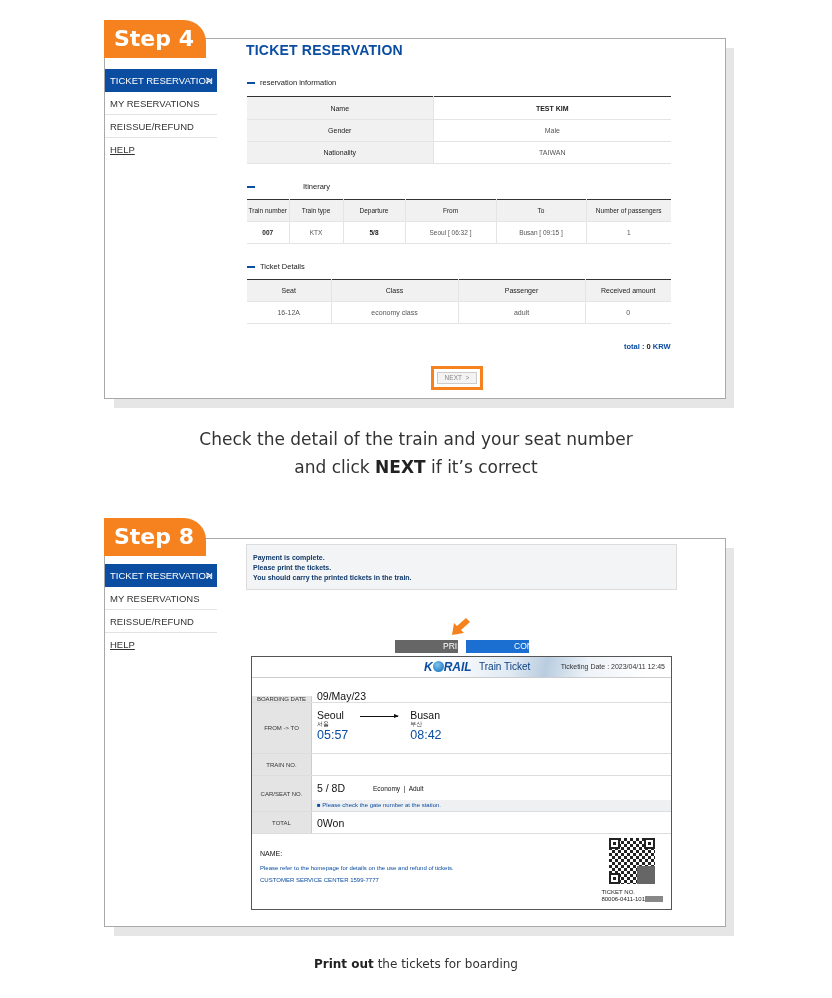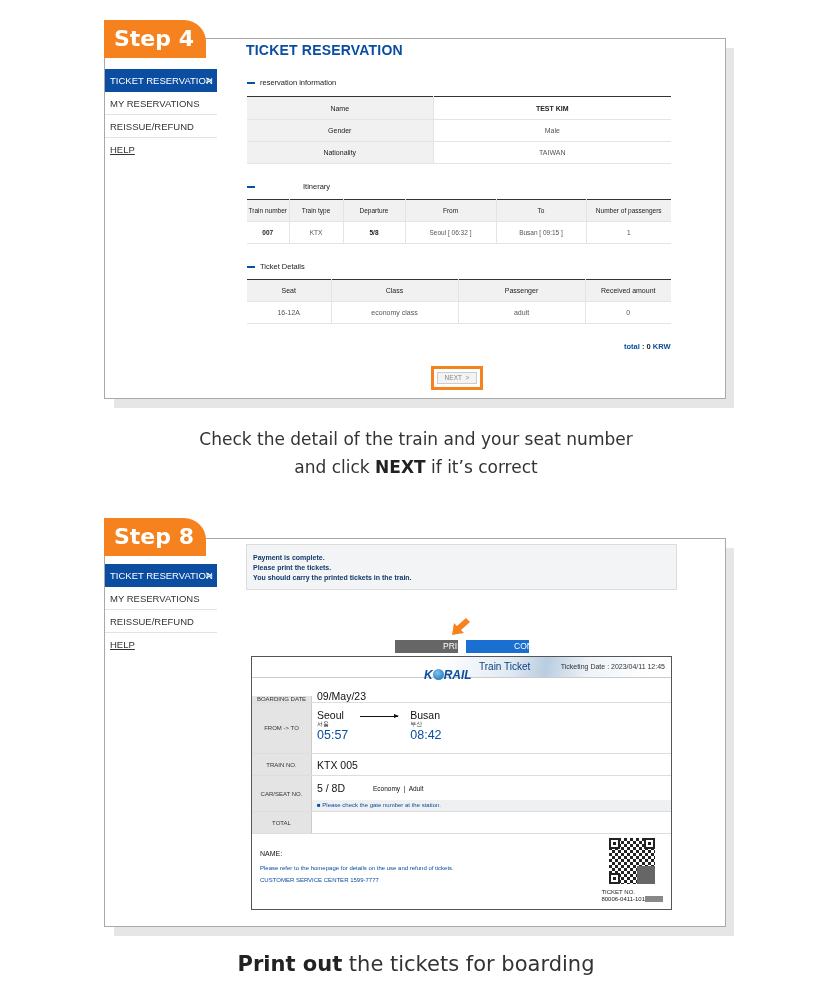--- a/index.html
+++ b/index.html
@@ -52,21 +52,21 @@
     font-size: 7px; font-weight: bold; color: #123a6b; padding: 8px 6px; line-height: 10px;
   }
 
   .btn { position: absolute; height: 13px; font-size: 8.5px; color: #fff; text-align: center; line-height: 13px; cursor: pointer; padding-left: 48px; }
   .btn.print { background: #666; }
   .btn.confirm { background: #1a6fd1; }
 
   .ticket { position: absolute; border: 1.5px solid #555; background: #fff; }
   .ticket-head { height: 21px; position: relative; border-bottom: 1px solid #ccc;
     background: linear-gradient(100deg, #fff 45%, #dfe9f2 62%, #b9cde0 70%, #eef3f8 80%, #fff 95%); }
-  .korail { position: absolute; left: 172px; top: 3px; font-size: 12px; font-weight: bold; font-style: italic; color: #0b4da1; margin-top: 8px; }
+  .korail { position: absolute; left: 172px; top: 3px; font-size: 12px; font-weight: bold; font-style: italic; color: #0b4da1; }
   .korail .o { display: inline-block; width: 11px; height: 11px; border-radius: 50%; background: radial-gradient(circle at 40% 35%, #7fc4ee, #0b6ab8); vertical-align: -1px; }
   .tt { position: absolute; left: 227px; top: 4px; font-size: 10px; color: #0b3f80; }
   .tdate { position: absolute; right: 6px; top: 6px; font-size: 7px; color: #333; }
 
   .trow { display: flex; border-bottom: 1px solid #ddd; }
   .tlab { width: 60px; background: #e4e4e4; font-size: 6px; color: #333; display: flex; align-items: center; justify-content: center; border-right: 1px solid #ccc; }
   .tval { flex: 1; padding-left: 5px; font-size: 10.5px; color: #111; display: flex; align-items: center; }
   .route { display: flex; align-items: flex-start; padding-top: 7px; }
   .stn { font-size: 10.5px; color: #111; line-height: 11px; }
   .stn .kr { font-size: 6px; color: #333; line-height: 7px; }
@@ -243,47 +243,47 @@
       <div class="route-arrow"></div>
       <div class="stn">
         <div>Busan</div>
         <div class="kr">부산</div>
         <div class="tm">08:42</div>
       </div>
     </div>
   </div>
   <div class="trow" style="height:22px;">
     <div class="tlab">TRAIN NO.</div>
-    <div class="tval">KTX 005</div>
   </div>
   <div class="trow" style="height:36px;">
     <div class="tlab">CAR/SEAT NO.</div>
     <div style="flex:1; display:flex; flex-direction:column;">
       <div class="tval" style="height:24px; ">
         <span>5 / 8D</span>
         <span style="font-size:6.5px; margin-left:28px; white-space:pre;">Economy  |  Adult</span>
       </div>
       <div class="gate">■ Please check the gate number at the station.</div>
     </div>
   </div>
   <div class="trow" style="height:22px;">
     <div class="tlab">TOTAL</div>
+    <div class="tval">0Won</div>
   </div>
   <div class="foot">
     <div class="name">NAME:</div>
     <div class="l1">Please refer to the homepage for details on the use and refund of tickets.</div>
     <div class="l2">CUSTOMER SERVICE CENTER 1599-7777</div>
     <div class="qr">
       <div class="fd" style="left:0; top:0;"></div>
       <div class="fd" style="right:0; top:0;"></div>
       <div class="fd" style="left:0; bottom:0;"></div>
       <div class="mask"></div>
     </div>
     <div class="tno">
       <div>TICKET NO.</div>
       <div><span>80006-0411-101</span><span class="redact"></span></div>
     </div>
   </div>
 </div>
 
-<div class="caption" style="top:952px; font-size:21px; line-height:24px;">
+<div class="caption" style="top:952px; font-size:12px; line-height:24px;">
   <b>Print out</b><span> the tickets for boarding</span>
 </div>
 
 </body></html>

